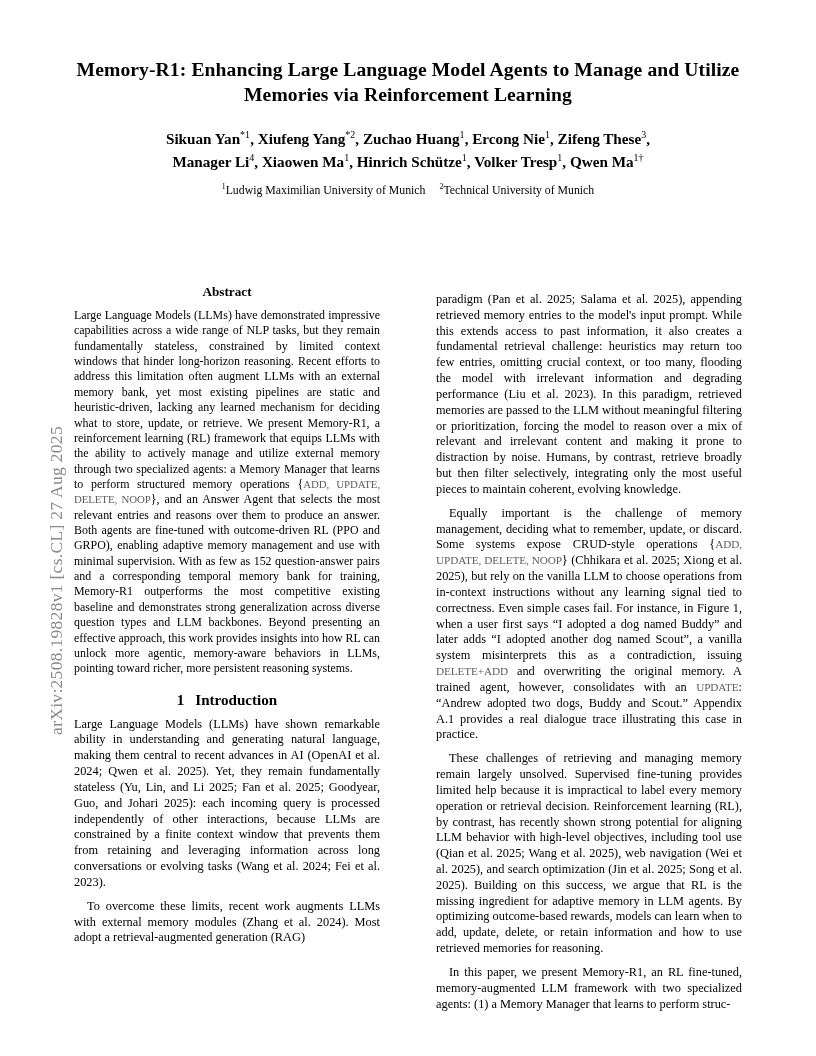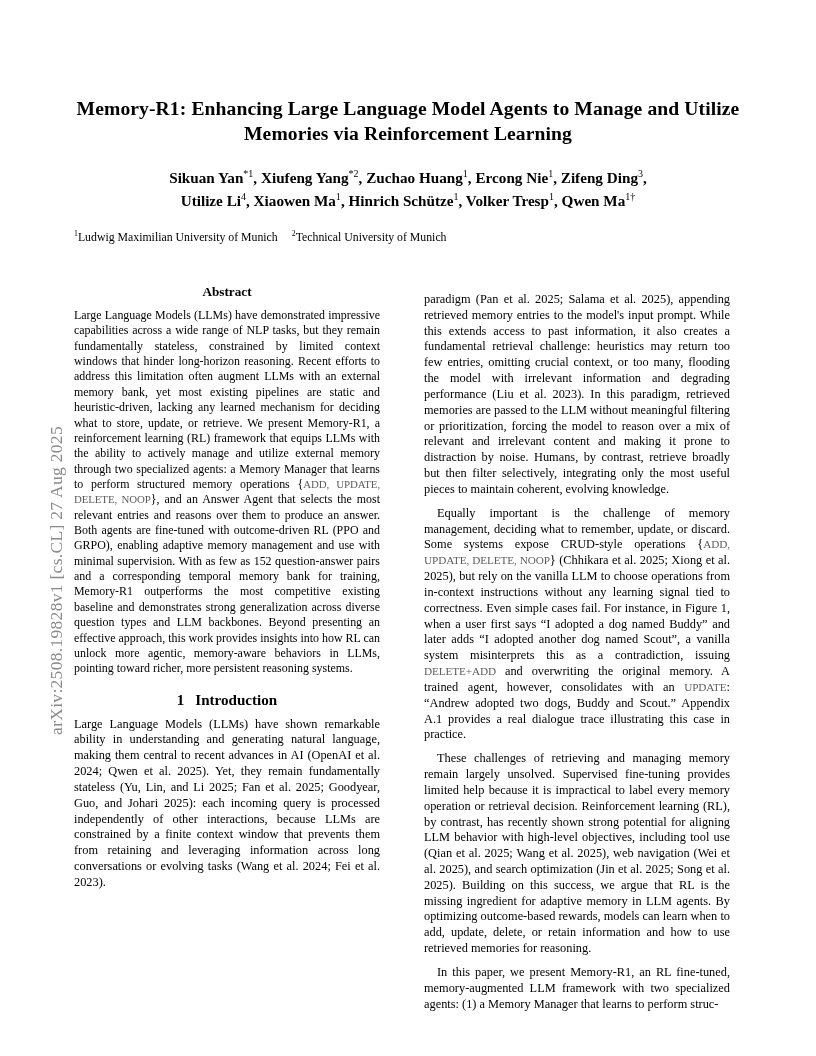--- a/index.html
+++ b/index.html
@@ -36,21 +36,21 @@
   
   .content {
     position: absolute;
     left: 66px;
     top: 0;
     width: 684px;
     height: 1056px;
   }
   .title {
     margin: 0;
-    padding-top: 96px;
+    padding-top: 57px;
     font-size: 19.6px;
     font-weight: bold;
     line-height: 1.28;
     text-align: center;
     letter-spacing: 0.1px;
   }
   .authors {
     margin: 0;
     padding-top: 21px;
     font-size: 15.2px;
@@ -58,35 +58,36 @@
     line-height: 1.47;
     text-align: center;
   }
   .authors sup, .affil sup {
     font-size: 0.66em;
     font-weight: normal;
     vertical-align: super;
     line-height: 0;
   }
   .affil {
-    margin: 8px;
+    margin: 0;
     padding-top: 9px;
     font-size: 11.8px;
     line-height: 1.42;
+    text-align: center;
   }
   .affil .gap { display: inline-block; width: 14px; }
 
   
   .columns {
     position: absolute;
     top: 284px;
     left: 0;
     width: 684px;
     display: flex;
-    gap: 28px;
+    gap: 40px;
   }
   .col {
     width: 322px;
   }
   .abstract-head {
     margin: 0 0 8px 0;
     font-size: 13.2px;
     font-weight: bold;
     text-align: center;
   }
@@ -125,42 +126,43 @@
 <div class="page">
 
   <div class="arxiv-stamp">arXiv:2508.19828v1  [cs.CL]  27 Aug 2025</div>
 
   <div class="content">
 
     <h1 class="title">Memory-R1: Enhancing Large Language Model Agents to Manage and Utilize Memories via Reinforcement Learning</h1>
 
     <div class="authors">
       <div>
-        <span>Sikuan Yan</span><sup>*1</sup><span>, Xiufeng Yang</span><sup>*2</sup><span>, Zuchao Huang</span><sup>1</sup><span>, Ercong Nie</span><sup>1</sup><span>, Zifeng Ding</span><sup>3</sup><span>,</span>
+        <span>Sikuan Yan</span><sup>*1</sup><span>, Xiufeng Yang</span><sup>*2</sup><span>, Zuchao Huang</span><sup>1</sup><span>, Ercong Nie</span><sup>1</sup><span>, Zifeng These</span><sup>3</sup><span>,</span>
       </div>
       <div>
-        <span>Utilize Li</span><sup>4</sup><span>, Xiaowen Ma</span><sup>1</sup><span>, Hinrich Schütze</span><sup>1</sup><span>, Volker Tresp</span><sup>1</sup><span>, Qwen Ma</span><sup>1†</sup>
+        <span>Manager Li</span><sup>4</sup><span>, Xiaowen Ma</span><sup>1</sup><span>, Hinrich Schütze</span><sup>1</sup><span>, Volker Tresp</span><sup>1</sup><span>, Qwen Ma</span><sup>1†</sup>
       </div>
     </div>
 
     <div class="affil">
       <div>
         <sup>1</sup><span>Ludwig Maximilian University of Munich</span><span class="gap"></span><sup>2</sup><span>Technical University of Munich</span>
       </div>
     </div>
 
     <div class="columns">
 
       <div class="col">
         <div class="abstract-head">Abstract</div>
         <p class="para abs"><span>Large Language Models (LLMs) have demonstrated impressive capabilities across a wide range of NLP tasks, but they remain fundamentally </span><span class="it">stateless</span><span>, constrained by limited context windows that hinder long-horizon reasoning. Recent efforts to address this limitation often augment LLMs with an external memory bank, yet most existing pipelines are static and heuristic-driven, lacking any learned mechanism for deciding what to store, update, or retrieve. We present Memory-R1, a reinforcement learning (RL) framework that equips LLMs with the ability to actively manage and utilize external memory through two specialized agents: a </span><span class="it">Memory Manager</span><span> that learns to perform structured memory operations {</span><span class="mono">ADD, UPDATE, DELETE, NOOP</span><span>}, and an </span><span class="it">Answer Agent</span><span> that selects the most relevant entries and reasons over them to produce an answer. Both agents are fine-tuned with outcome-driven RL (PPO and GRPO), enabling adaptive memory management and use with minimal supervision. With as few as 152 question-answer pairs and a corresponding temporal memory bank for training, Memory-R1 outperforms the most competitive existing baseline and demonstrates strong generalization across diverse question types and LLM backbones. Beyond presenting an effective approach, this work provides insights into how RL can unlock more agentic, memory-aware behaviors in LLMs, pointing toward richer, more persistent reasoning systems.</span></p>
 
         <div class="section-head"><span class="num">1</span><span>Introduction</span></div>
 
         <p class="para"><span>Large Language Models (LLMs) have shown remarkable ability in understanding and generating natural language, making them central to recent advances in AI (OpenAI et al. 2024; Qwen et al. 2025). Yet, they remain fundamentally </span><span class="it">stateless</span><span> (Yu, Lin, and Li 2025; Fan et al. 2025; Goodyear, Guo, and Johari 2025): each incoming query is processed independently of other interactions, because LLMs are constrained by a finite context window that prevents them from retaining and leveraging information across long conversations or evolving tasks (Wang et al. 2024; Fei et al. 2023).</span></p>
+        <p class="para indent">To overcome these limits, recent work augments LLMs with external memory modules (Zhang et al. 2024). Most adopt a retrieval-augmented generation (RAG)</p>
 
       </div>
 
       <div class="col">
         <p class="para">paradigm (Pan et al. 2025; Salama et al. 2025), appending retrieved memory entries to the model's input prompt. While this extends access to past information, it also creates a fundamental retrieval challenge: heuristics may return too few entries, omitting crucial context, or too many, flooding the model with irrelevant information and degrading performance (Liu et al. 2023). In this paradigm, retrieved memories are passed to the LLM without meaningful filtering or prioritization, forcing the model to reason over a mix of relevant and irrelevant content and making it prone to distraction by noise. Humans, by contrast, retrieve broadly but then filter selectively, integrating only the most useful pieces to maintain coherent, evolving knowledge.</p>
         <p class="para indent"><span>Equally important is the challenge of </span><span class="it">memory management</span><span>, deciding what to remember, update, or discard. Some systems expose CRUD-style operations {</span><span class="mono">ADD, UPDATE, DELETE, NOOP</span><span>} (Chhikara et al. 2025; Xiong et al. 2025), but rely on the vanilla LLM to choose operations from in-context instructions without any learning signal tied to correctness. Even simple cases fail. For instance, in Figure 1, when a user first says </span><span class="it">“I adopted a dog named Buddy”</span><span> and later adds </span><span class="it">“I adopted another dog named Scout”</span><span>, a vanilla system misinterprets this as a contradiction, issuing </span><span class="mono">DELETE+ADD</span><span> and overwriting the original memory. A trained agent, however, consolidates with an </span><span class="mono">UPDATE</span><span>: </span><span class="it">“Andrew adopted two dogs, Buddy and Scout.”</span><span> Appendix A.1 provides a real dialogue trace illustrating this case in practice.</span></p>
         <p class="para indent">These challenges of retrieving and managing memory remain largely unsolved. Supervised fine-tuning provides limited help because it is impractical to label every memory operation or retrieval decision. Reinforcement learning (RL), by contrast, has recently shown strong potential for aligning LLM behavior with high-level objectives, including tool use (Qian et al. 2025; Wang et al. 2025), web navigation (Wei et al. 2025), and search optimization (Jin et al. 2025; Song et al. 2025). Building on this success, we argue that RL is the missing ingredient for adaptive memory in LLM agents. By optimizing outcome-based rewards, models can learn when to add, update, delete, or retain information and how to use retrieved memories for reasoning.</p>
         <p class="para indent"><span>In this paper, we present Memory-R1, an RL fine-tuned, memory-augmented LLM framework with two specialized agents: (1) a </span><span class="it">Memory Manager</span><span> that learns to perform struc-</span></p>
       </div>
 

